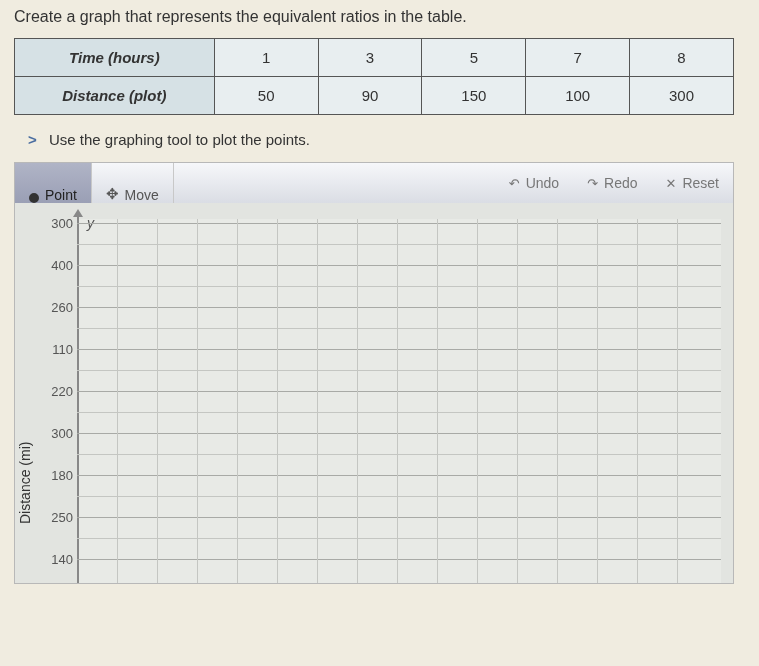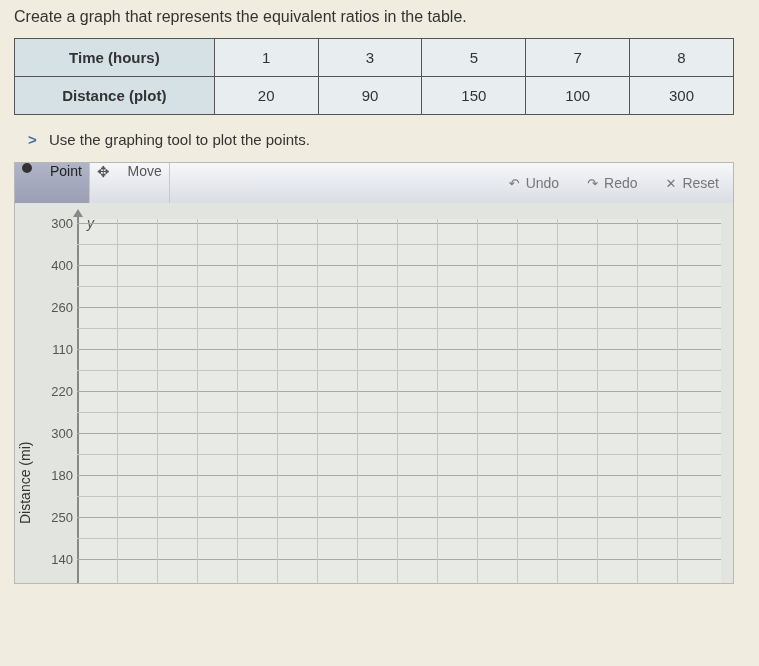--- a/index.html
+++ b/index.html
@@ -26,20 +26,21 @@
     border: 1px solid #555;
     text-align: center;
     font-size: 15px;
     padding: 10px 0;
     background: #e8eef0;
   }
   table.data th {
     font-weight: bold;
     width: 200px;
     background: #d6e1e5;
+    font-style: italic;
   }
   table.data td { width: 104px; }
   .instruction {
     font-size: 15px;
     margin: 10px 0 14px 14px;
     color: #333;
   }
   .instruction .chev {
     color: #4a6da0;
     font-weight: bold;
@@ -53,23 +54,23 @@
   .toolbar {
     display: flex;
     align-items: stretch;
     height: 40px;
     background: linear-gradient(#f6f7fa, #dadde4);
     font-size: 14px;
     color: #555;
   }
   .tb-btn {
     display: flex;
-    align-items: flex-start;
-    padding: 0 7px;
-    gap: 18px;
+    align-items: flex-end;
+    padding: 0 14px;
+    gap: 6px;
     border-right: 1px solid #c8c8c8;
     cursor: pointer;
   }
   .tb-btn.active {
     background: linear-gradient(#b0b4c6, #9a9fb5);
     color: #222;
   }
   .tb-spacer { flex: 1; }
   .tb-right {
     display: flex;
@@ -151,21 +152,21 @@
       <tr>
     <th>Time (hours)</th>
     <td>1</td>
     <td>3</td>
     <td>5</td>
     <td>7</td>
     <td>8</td>
   </tr>
   <tr>
     <th>Distance (plot)</th>
-    <td>20</td>
+    <td>50</td>
     <td>90</td>
     <td>150</td>
     <td>100</td>
     <td>300</td>
   </tr>
 </tbody>
   </table>
 
 <div class="instruction">
   <span class="chev">&gt;</span>

